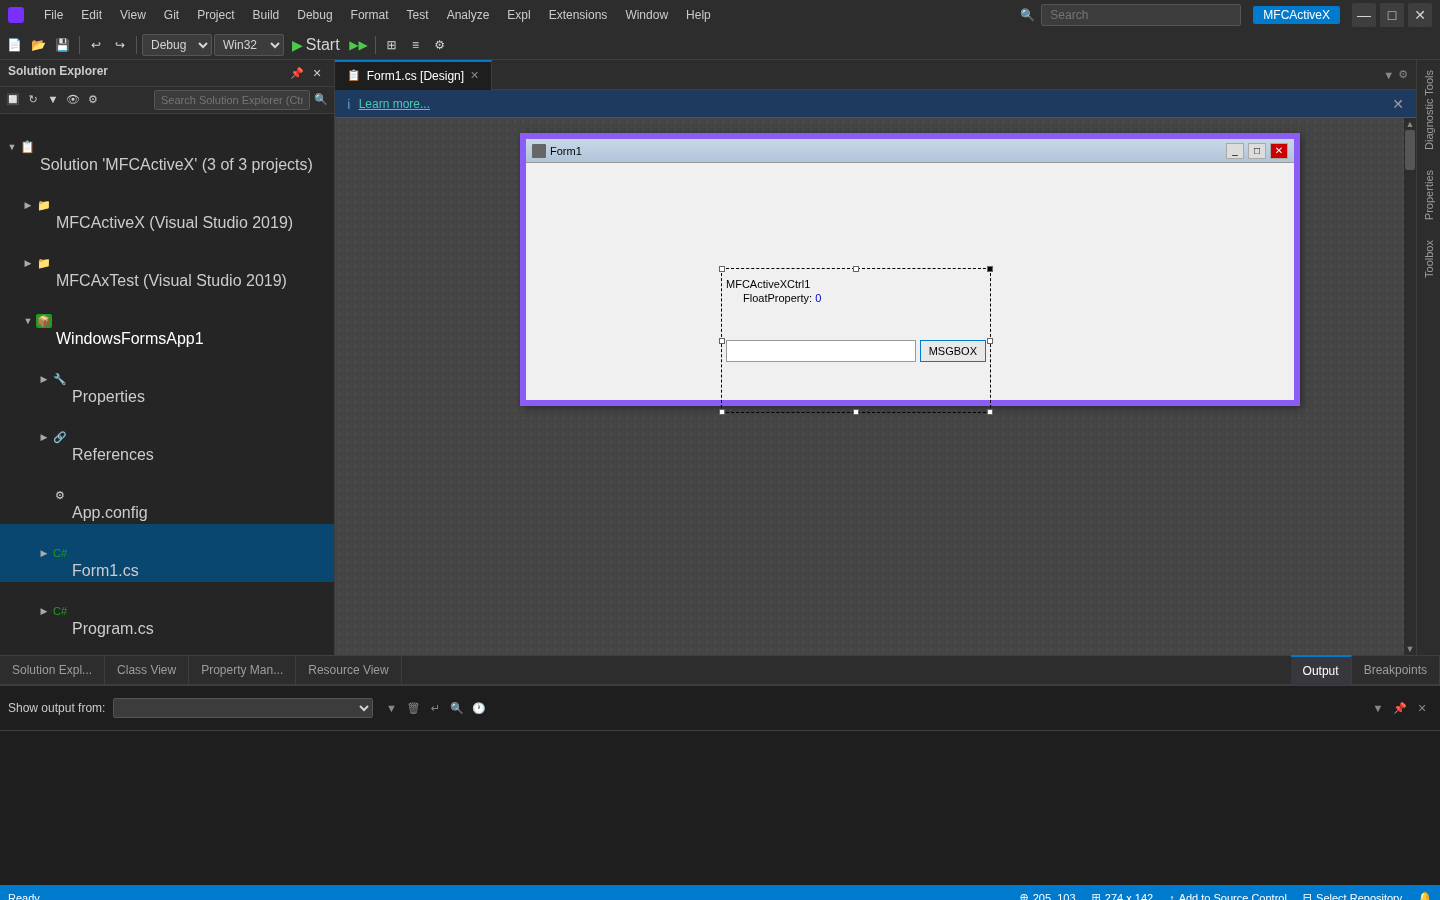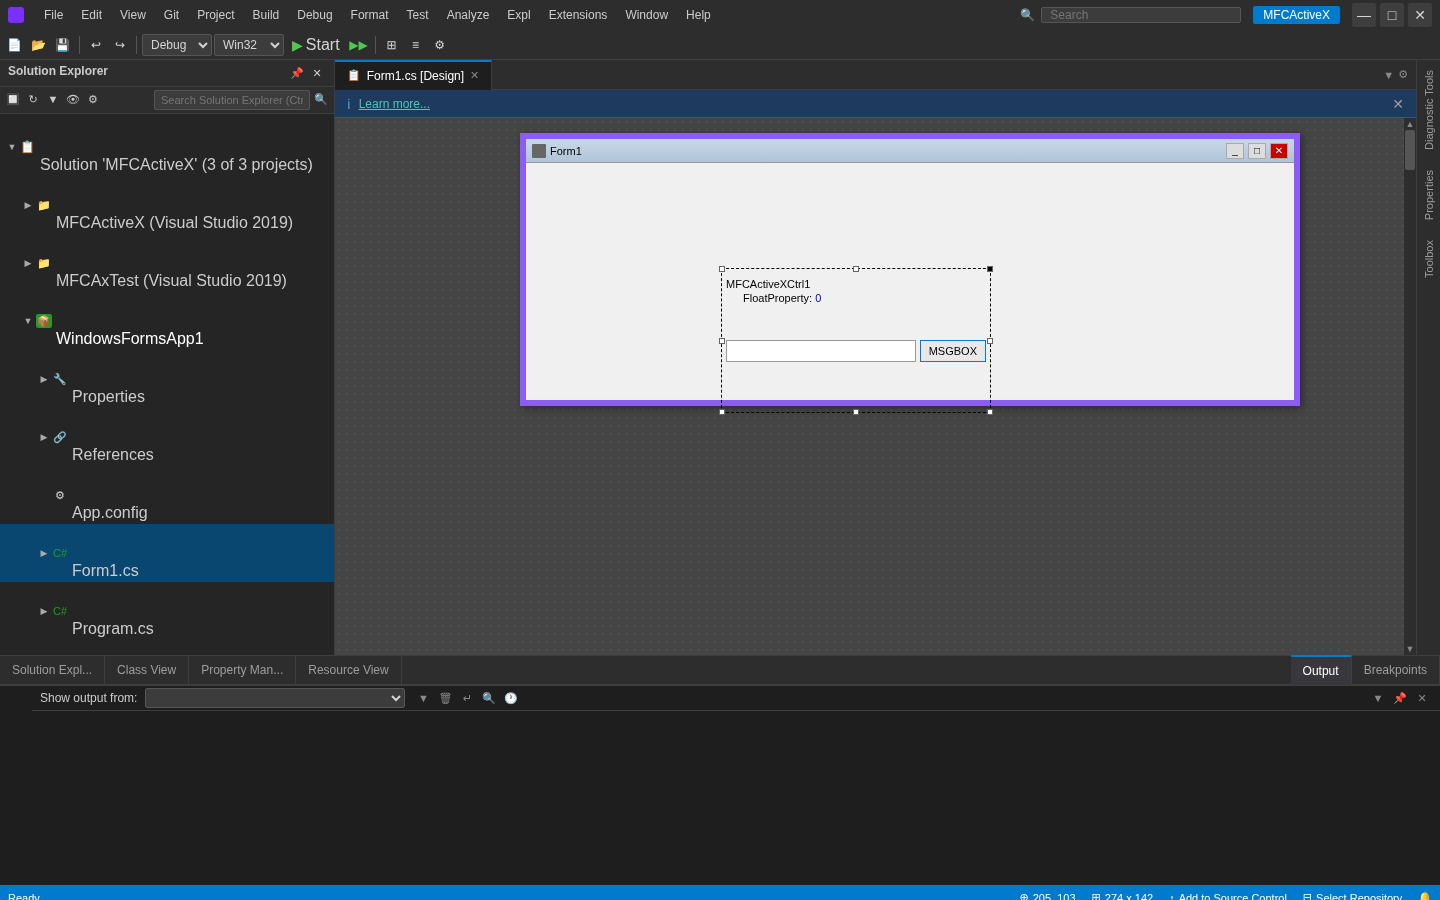--- a/index.html
+++ b/index.html
@@ -32,21 +32,21 @@
       border-radius: 2px;
     }
     .title-bar-spacer { flex: 1; }
     .search-box {
       background: #3c3c3c;
       border: 1px solid #555;
       color: #d4d4d4;
       padding: 2px 24px 2px 8px;
       font-size: 12px;
       width: 200px;
-      height: 16px;
+      height: 22px;
       border-radius: 2px;
     }
     .active-tab-badge {
       background: #007acc;
       color: white;
       padding: 2px 10px;
       border-radius: 2px;
       font-size: 12px;
     }
     .title-bar-controls { display: flex; gap: 4px; }
@@ -326,24 +326,23 @@
     }
     .bottom-content {
       flex: 1;
       padding: 4px 8px;
       font-size: 12px;
       color: #9d9d9d;
     }
     .output-header {
       display: flex;
       align-items: center;
-      padding: 2px 8px;
+      padding: 12px 8px;
       border-bottom: 1px solid #3e3e3e;
       gap: 8px;
-      margin-left: 32px;
     }
     .output-label { font-size: 12px; color: #cccccc; }
     .output-select {
       background: #3c3c3c;
       border: 1px solid #555;
       color: #d4d4d4;
       padding: 1px 4px;
       font-size: 11px;
       height: 20px;
       border-radius: 2px;

